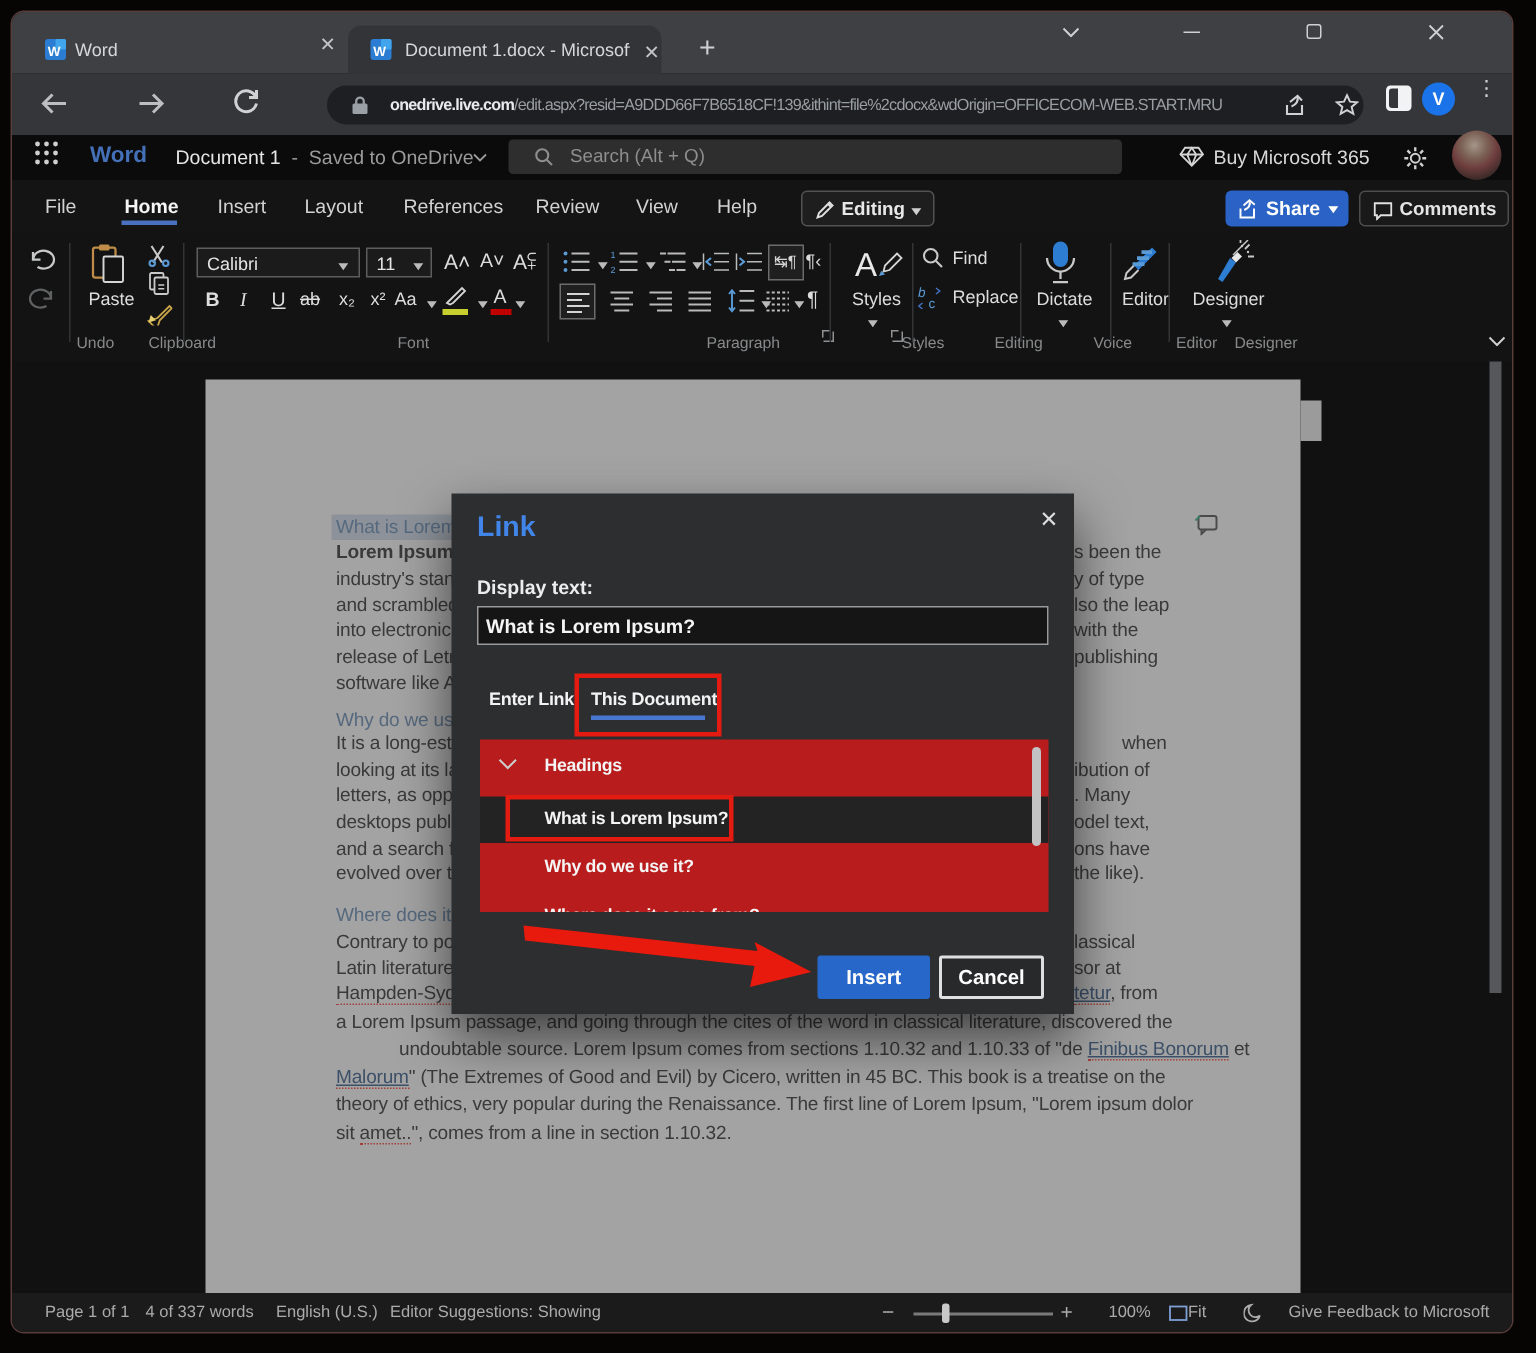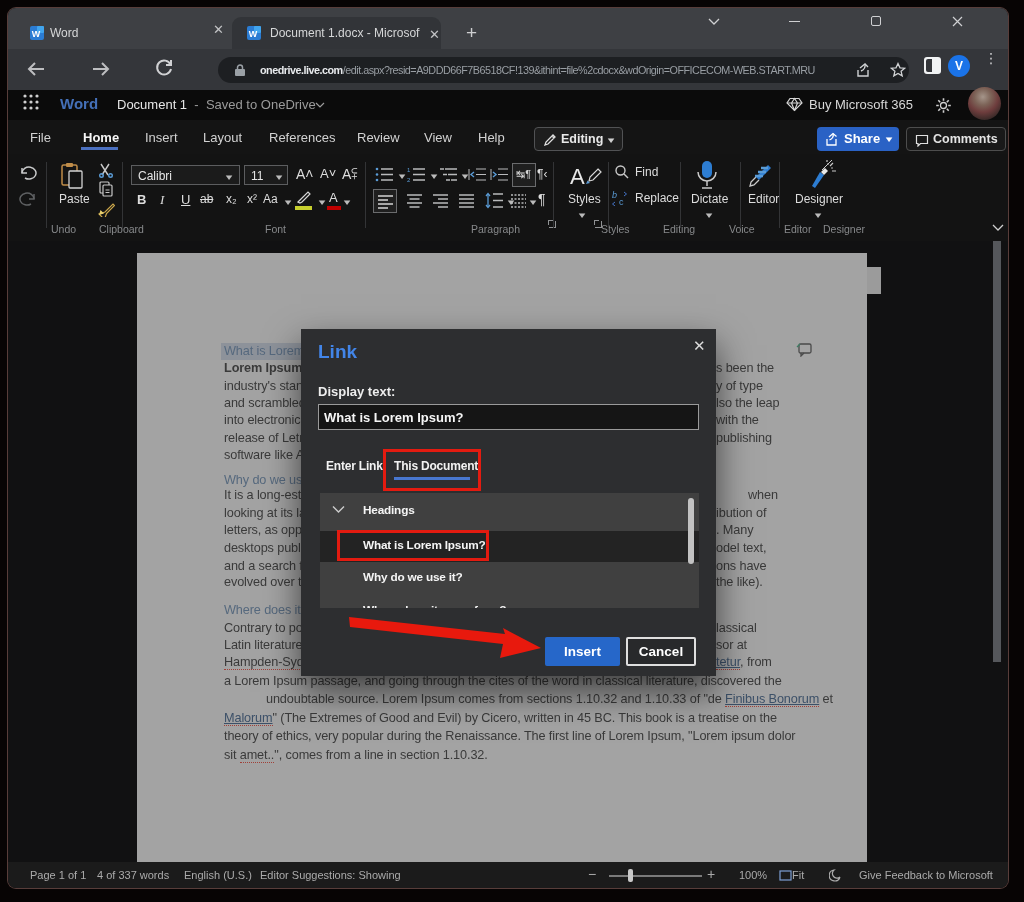--- a/index.html
+++ b/index.html
@@ -133,20 +133,27 @@
         <circle cx="14" cy="8" r="1.6"></circle>
         <circle cx="2" cy="14" r="1.6"></circle>
         <circle cx="8" cy="14" r="1.6"></circle>
         <circle cx="14" cy="14" r="1.6"></circle>
       </svg>
   <div style="position:absolute;left:52px;top:5px;font-size:15px;font-weight:bold;color:#4470b8;">Word</div>
   <div style="position:absolute;left:109px;top:7px;font-size:13px;color:#e6e6e6;">Document 1&nbsp;&nbsp;<span style="color:#9b9b9b;">-&nbsp;&nbsp;Saved to OneDrive</span></div>
   <svg style="position:absolute;left:307px;top:12px;" width="10" height="6" fill="none" stroke="#9b9b9b" stroke-width="1.2">
         <path d="M1 1 L5 5 L9 1"></path>
       </svg>
+  <div id="searchpill">
+    <svg style="position:absolute;left:17px;top:5px;" width="13" height="13" fill="none" stroke="#8e8e8e" stroke-width="1.4">
+          <circle cx="5.5" cy="5.5" r="4"></circle>
+          <path d="M8.5 8.5 L12 12"></path>
+        </svg>
+    <span style="position:absolute;left:41px;">Search (Alt + Q)</span>
+  </div>
   <svg style="position:absolute;left:778px;top:7px;" width="17" height="15" fill="none" stroke="#d4d4d4" stroke-width="1.2">
         <path d="M4 1.5 h9 l3 4.5 -7.5 7.5 -7.5-7.5 z"></path>
         <path d="M1 6 h15 M8.5 13.5 L5.5 6 l3-4.5 3 4.5 -3 7.5"></path>
       </svg>
   <div style="position:absolute;left:801px;top:7px;font-size:13px;color:#d8d8d8;">Buy Microsoft 365</div>
   <svg style="position:absolute;left:927px;top:7px;" width="17" height="17" fill="none" stroke="#cfcfcf" stroke-width="1.3">
         <circle cx="8.5" cy="8.5" r="3"></circle>
         <path d="M8.5 1.2 v2.6 M8.5 13.2 v2.6 M1.2 8.5 h2.6 M13.2 8.5 h2.6 M3.3 3.3 l1.9 1.9 M11.8 11.8 l1.9 1.9 M13.7 3.3 l-1.9 1.9 M5.2 11.8 l-1.9 1.9" stroke-width="1.6"></path>
       </svg>
   <div style="position:absolute;left:960px;top:-3px;width:33px;height:33px;border-radius:50%;background:radial-gradient(circle at 45% 30%, #a5958a 0%, #7d6458 28%, #6e3d3d 52%, #3a2a28 78%, #241c1c 100%);"></div>
@@ -432,21 +439,21 @@
     <div style="position:absolute;left:17px;top:75px;width:381px;height:26px;border:1px solid #9a9a9a;background:#151515;">
       <span style="position:absolute;left:5px;top:5px;font-size:13px;font-weight:bold;color:#f5f5f5;">What is Lorem Ipsum?</span>
     </div>
     <div id="dlgtabs">
       <span style="position:absolute;left:25px;top:130px;">Enter Link</span>
       <span style="position:absolute;left:93px;top:130px;">This Document</span>
       <div style="position:absolute;left:93px;top:148px;width:76px;height:3px;background:#4877d0;"></div>
     </div>
     <div class="redbox" style="left:82px;top:120px;width:98px;height:42px;"></div>
 
-    <div style="position:absolute;left:19px;top:164px;width:379px;height:115px;background:#404040;overflow:hidden;">
+    <div style="position:absolute;left:19px;top:164px;width:379px;height:115px;background:#b91c1c;overflow:hidden;">
       <svg style="position:absolute;left:12px;top:12px;" width="13" height="9" fill="none" stroke="#cccccc" stroke-width="1.4">
             <path d="M1 1.5 L6.5 7 L12 1.5"></path>
           </svg>
       <div class="lbtxt" style="top:10px;">Headings</div>
       <div class="lbrow" style="top:38px;background:#232323;"></div>
       <div class="lbtxt" style="top:45px;">What is Lorem Ipsum?</div>
       <div class="lbtxt" style="top:77px;">Why do we use it?</div>
       <div class="lbtxt" style="top:110px;">Where does it come from?</div>
       <div style="position:absolute;left:368px;top:5px;width:6px;height:66px;background:#c2c2c2;border-radius:3px;"></div>
     </div>

